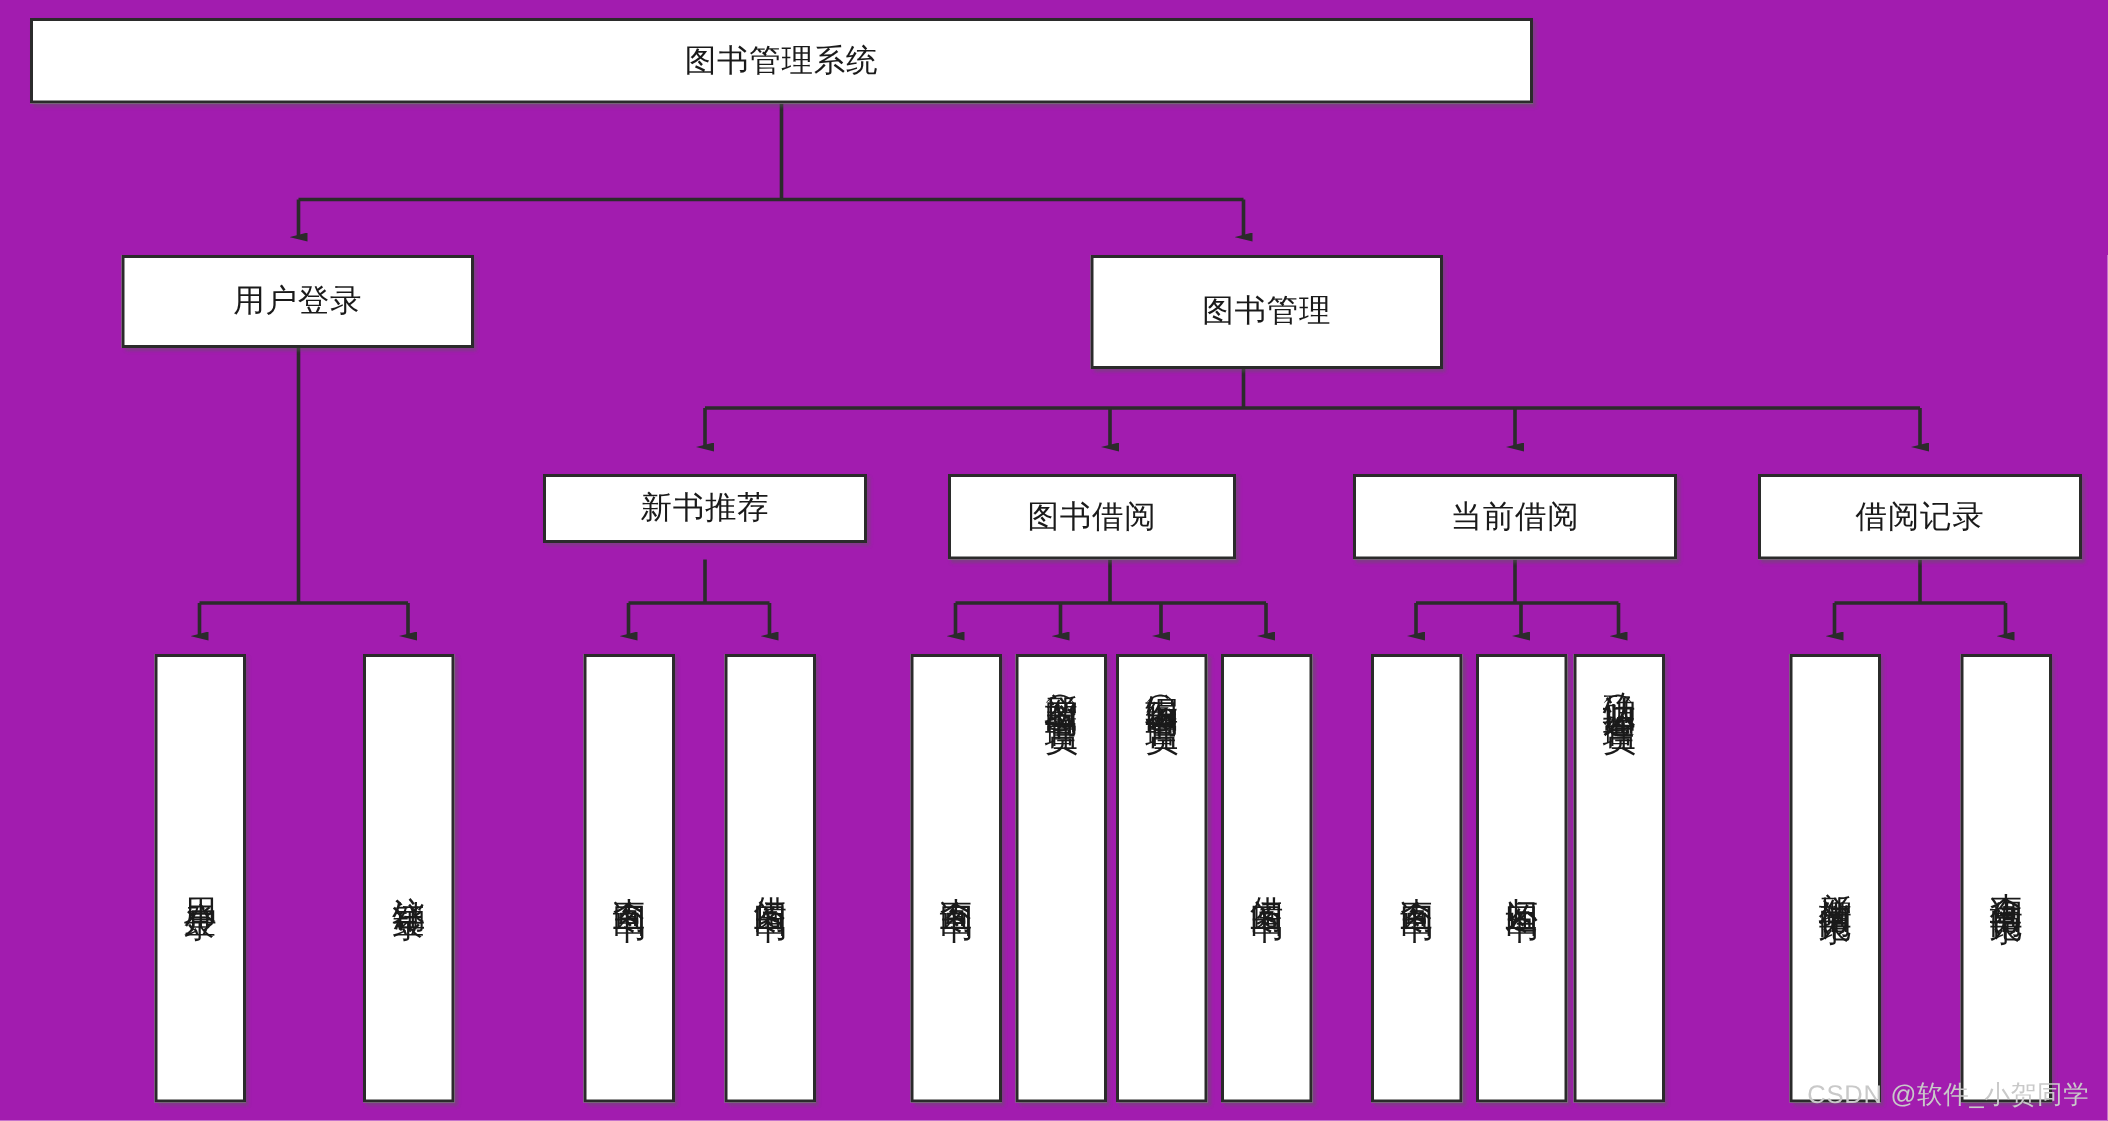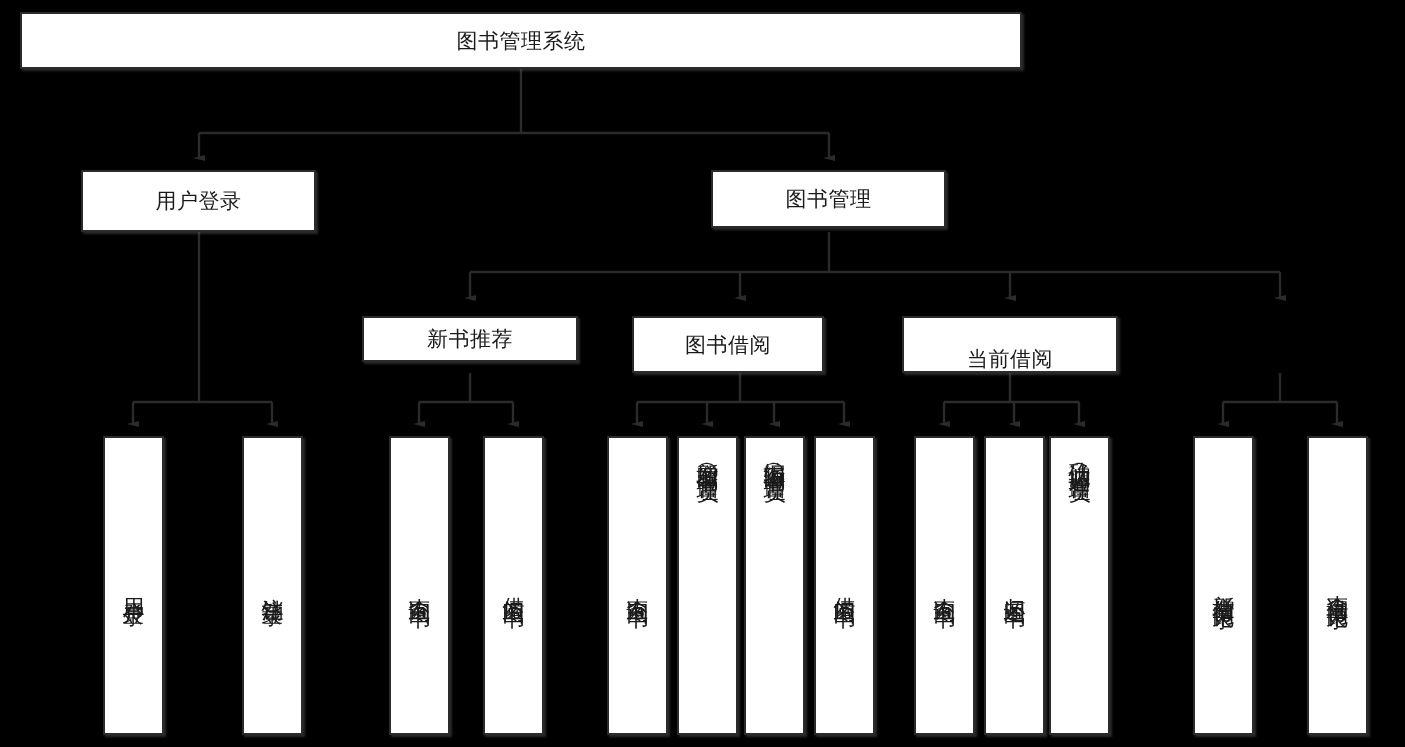--- a/index.html
+++ b/index.html
@@ -10,21 +10,21 @@
   body {
     width: 1405px;
     height: 747px;
     font-family: "Liberation Sans", "DejaVu Sans", sans-serif;
     overflow: hidden;
   }
   #diagram-root {
     position: relative;
     width: 1405px;
     height: 747px;
-    background: #000000;
+    background: #a21caf;
   }
   svg.connectors {
     position: absolute;
     left: 0;
     top: 0;
     width: 1405px;
     height: 747px;
     pointer-events: none;
   }
   .node {
@@ -128,32 +128,35 @@
     </g>
   </svg>
 
   <div class="node horizontal" style="left:20px; top:12px; width:1002px; height:57px;">
     <span class="label">图书管理系统</span>
   </div>
 
   <div class="node horizontal" style="left:81px; top:170px; width:235px; height:62px;">
     <span class="label">用户登录</span>
   </div>
-  <div class="node horizontal" style="left:711px; top:170px; width:235px; height:58px;">
+  <div class="node horizontal" style="left:727px; top:170px; width:235px; height:76px;">
     <span class="label">图书管理</span>
   </div>
 
   <div class="node horizontal" style="left:362px; top:316px; width:216px; height:46px;">
     <span class="label">新书推荐</span>
   </div>
   <div class="node horizontal" style="left:632px; top:316px; width:192px; height:57px;">
     <span class="label">图书借阅</span>
   </div>
-  <div class="node horizontal" style="left:902px; top:316px; width:216px; height:57px;align-items:flex-end;">
+  <div class="node horizontal" style="left:902px; top:316px; width:216px; height:57px;">
     <span class="label">当前借阅</span>
+  </div>
+  <div class="node horizontal" style="left:1172px; top:316px; width:216px; height:57px;">
+    <span class="label">借阅记录</span>
   </div>
 
   <div class="node vertical center" style="left:103px; top:436px; width:61px; height:299px;">
     <span class="label">用户登录</span>
   </div>
   <div class="node vertical center" style="left:242px; top:436px; width:61px; height:299px;">
     <span class="label">注销登录</span>
   </div>
 
   <div class="node vertical center" style="left:389px; top:436px; width:61px; height:299px;">
@@ -186,14 +189,15 @@
     <span class="label">确认归还（管理员）</span>
   </div>
 
   <div class="node vertical center" style="left:1193px; top:436px; width:61px; height:299px;">
     <span class="label">新增借阅记录</span>
   </div>
   <div class="node vertical center" style="left:1307px; top:436px; width:61px; height:299px;">
     <span class="label">查询借阅记录</span>
   </div>
 
+  <div id="watermark">CSDN @软件_小贺同学</div>
 
 </div>
 
 </body></html>

